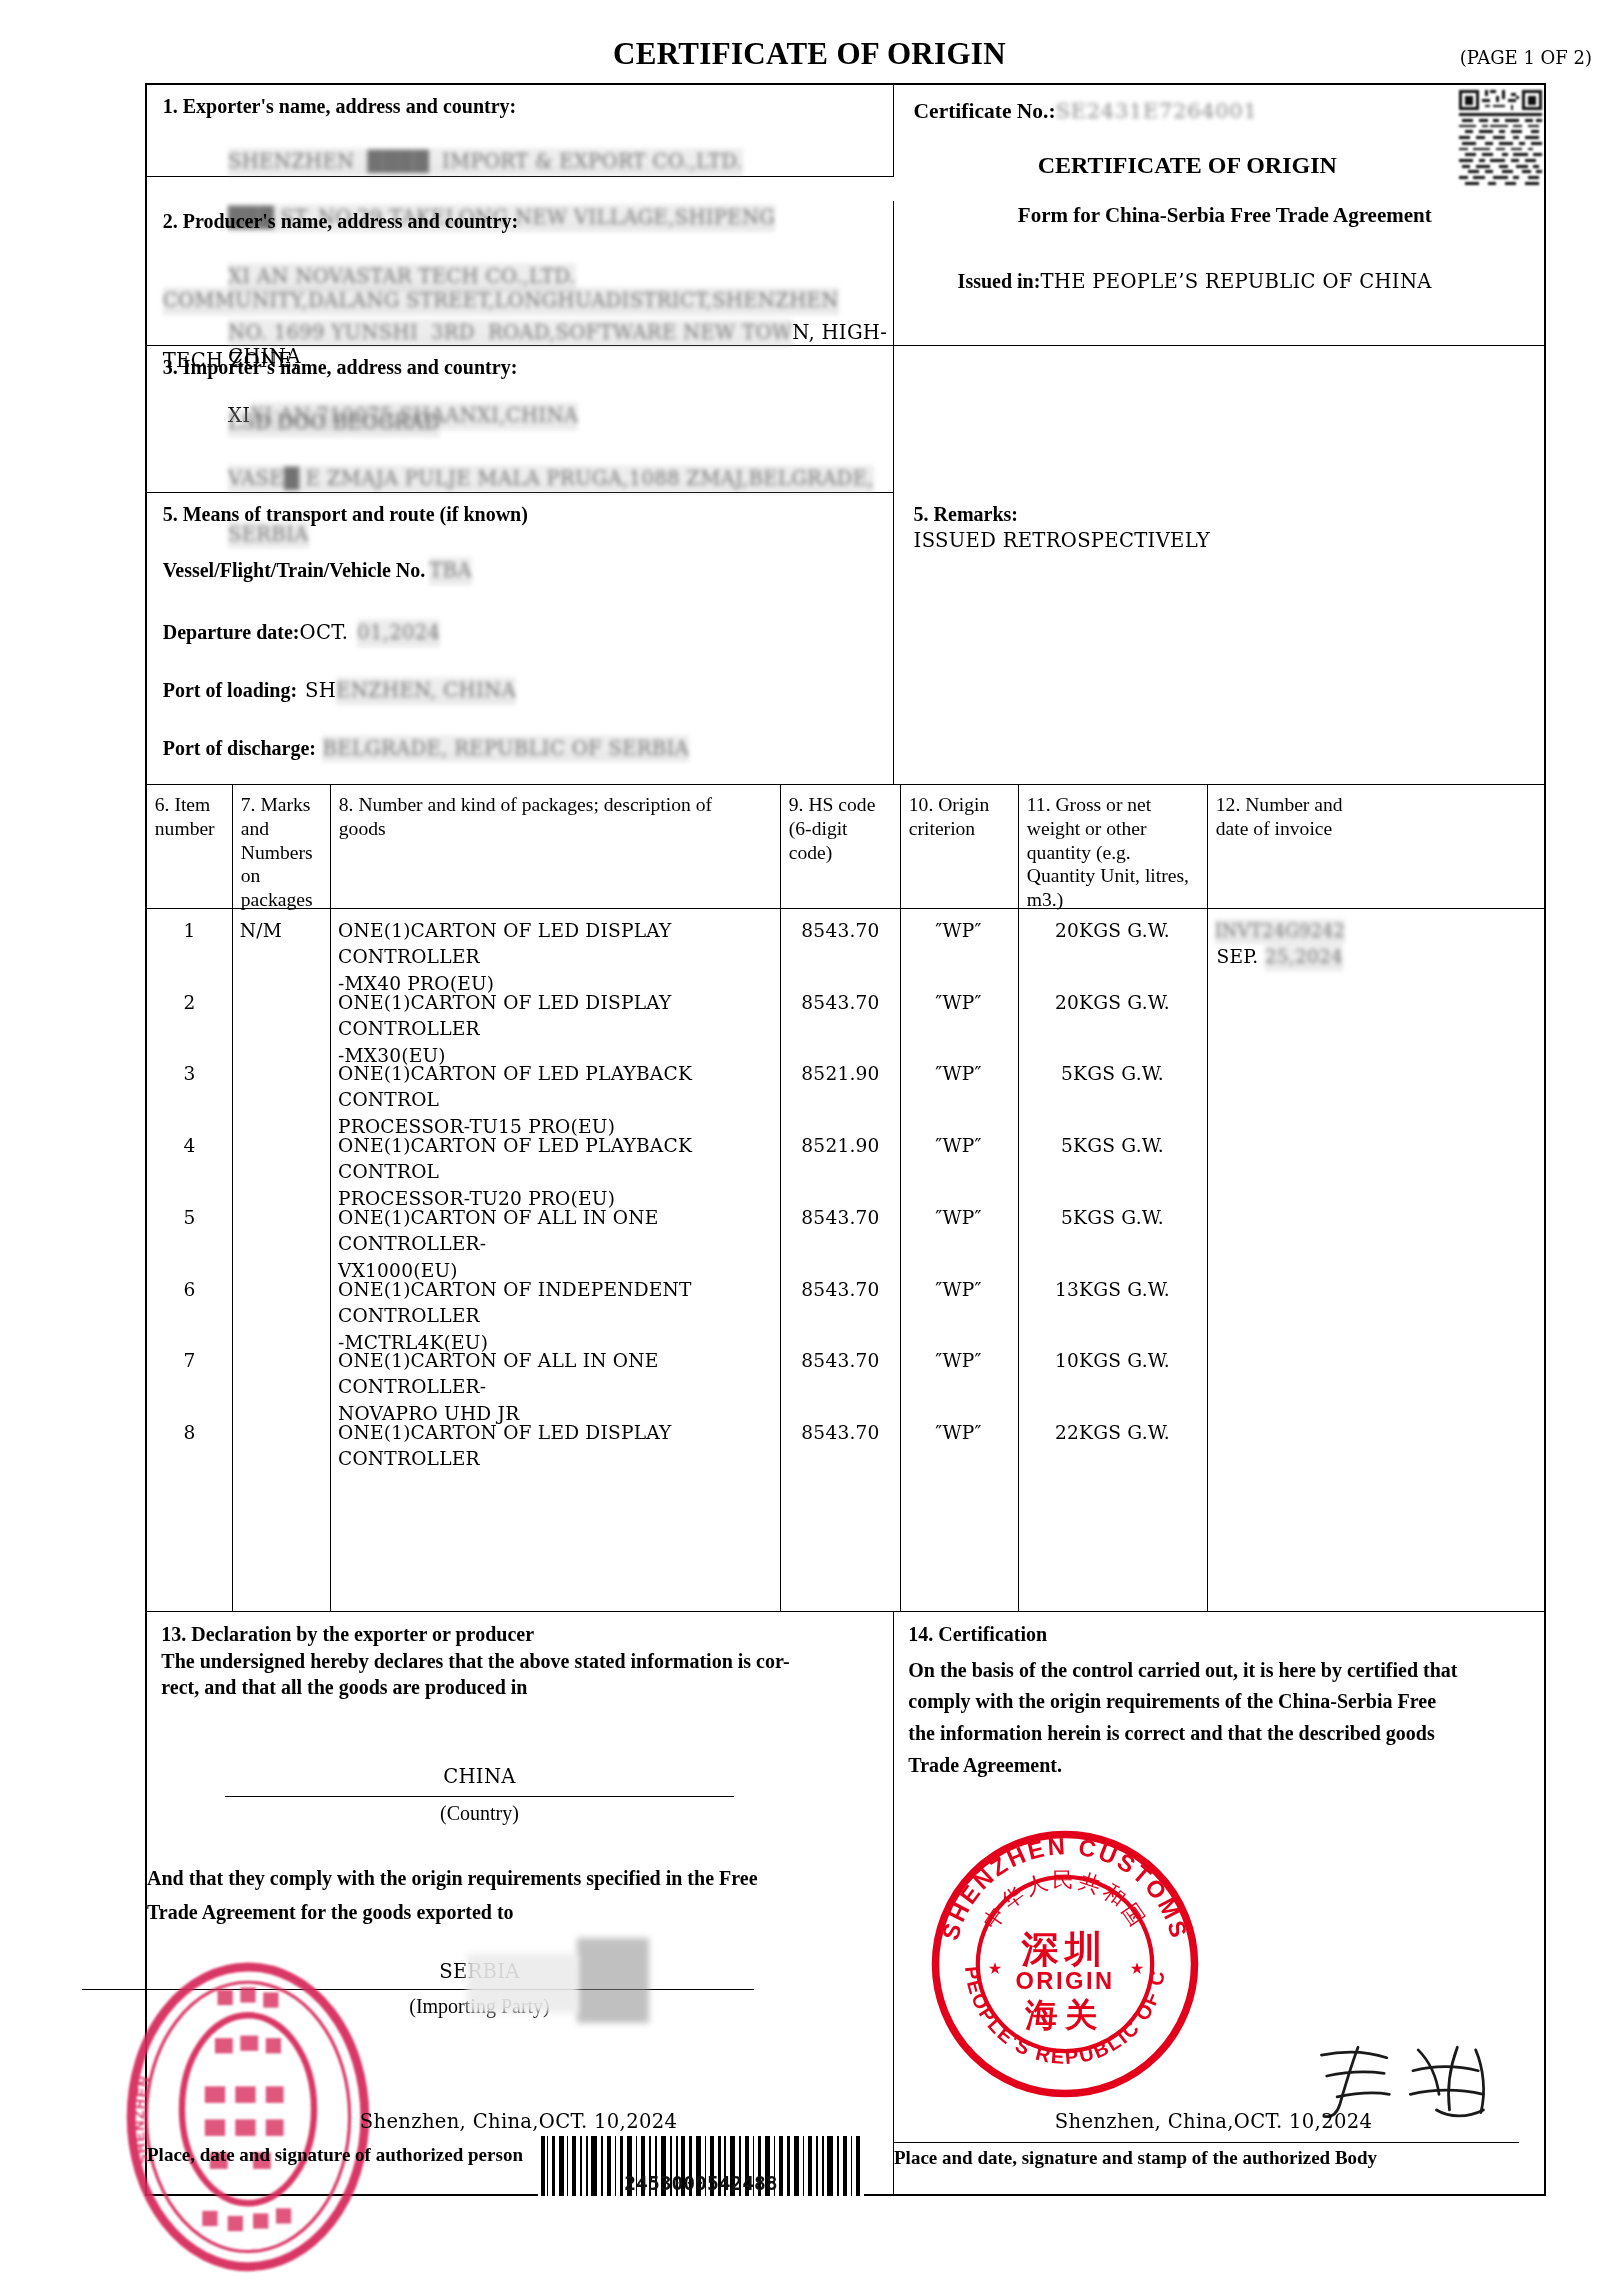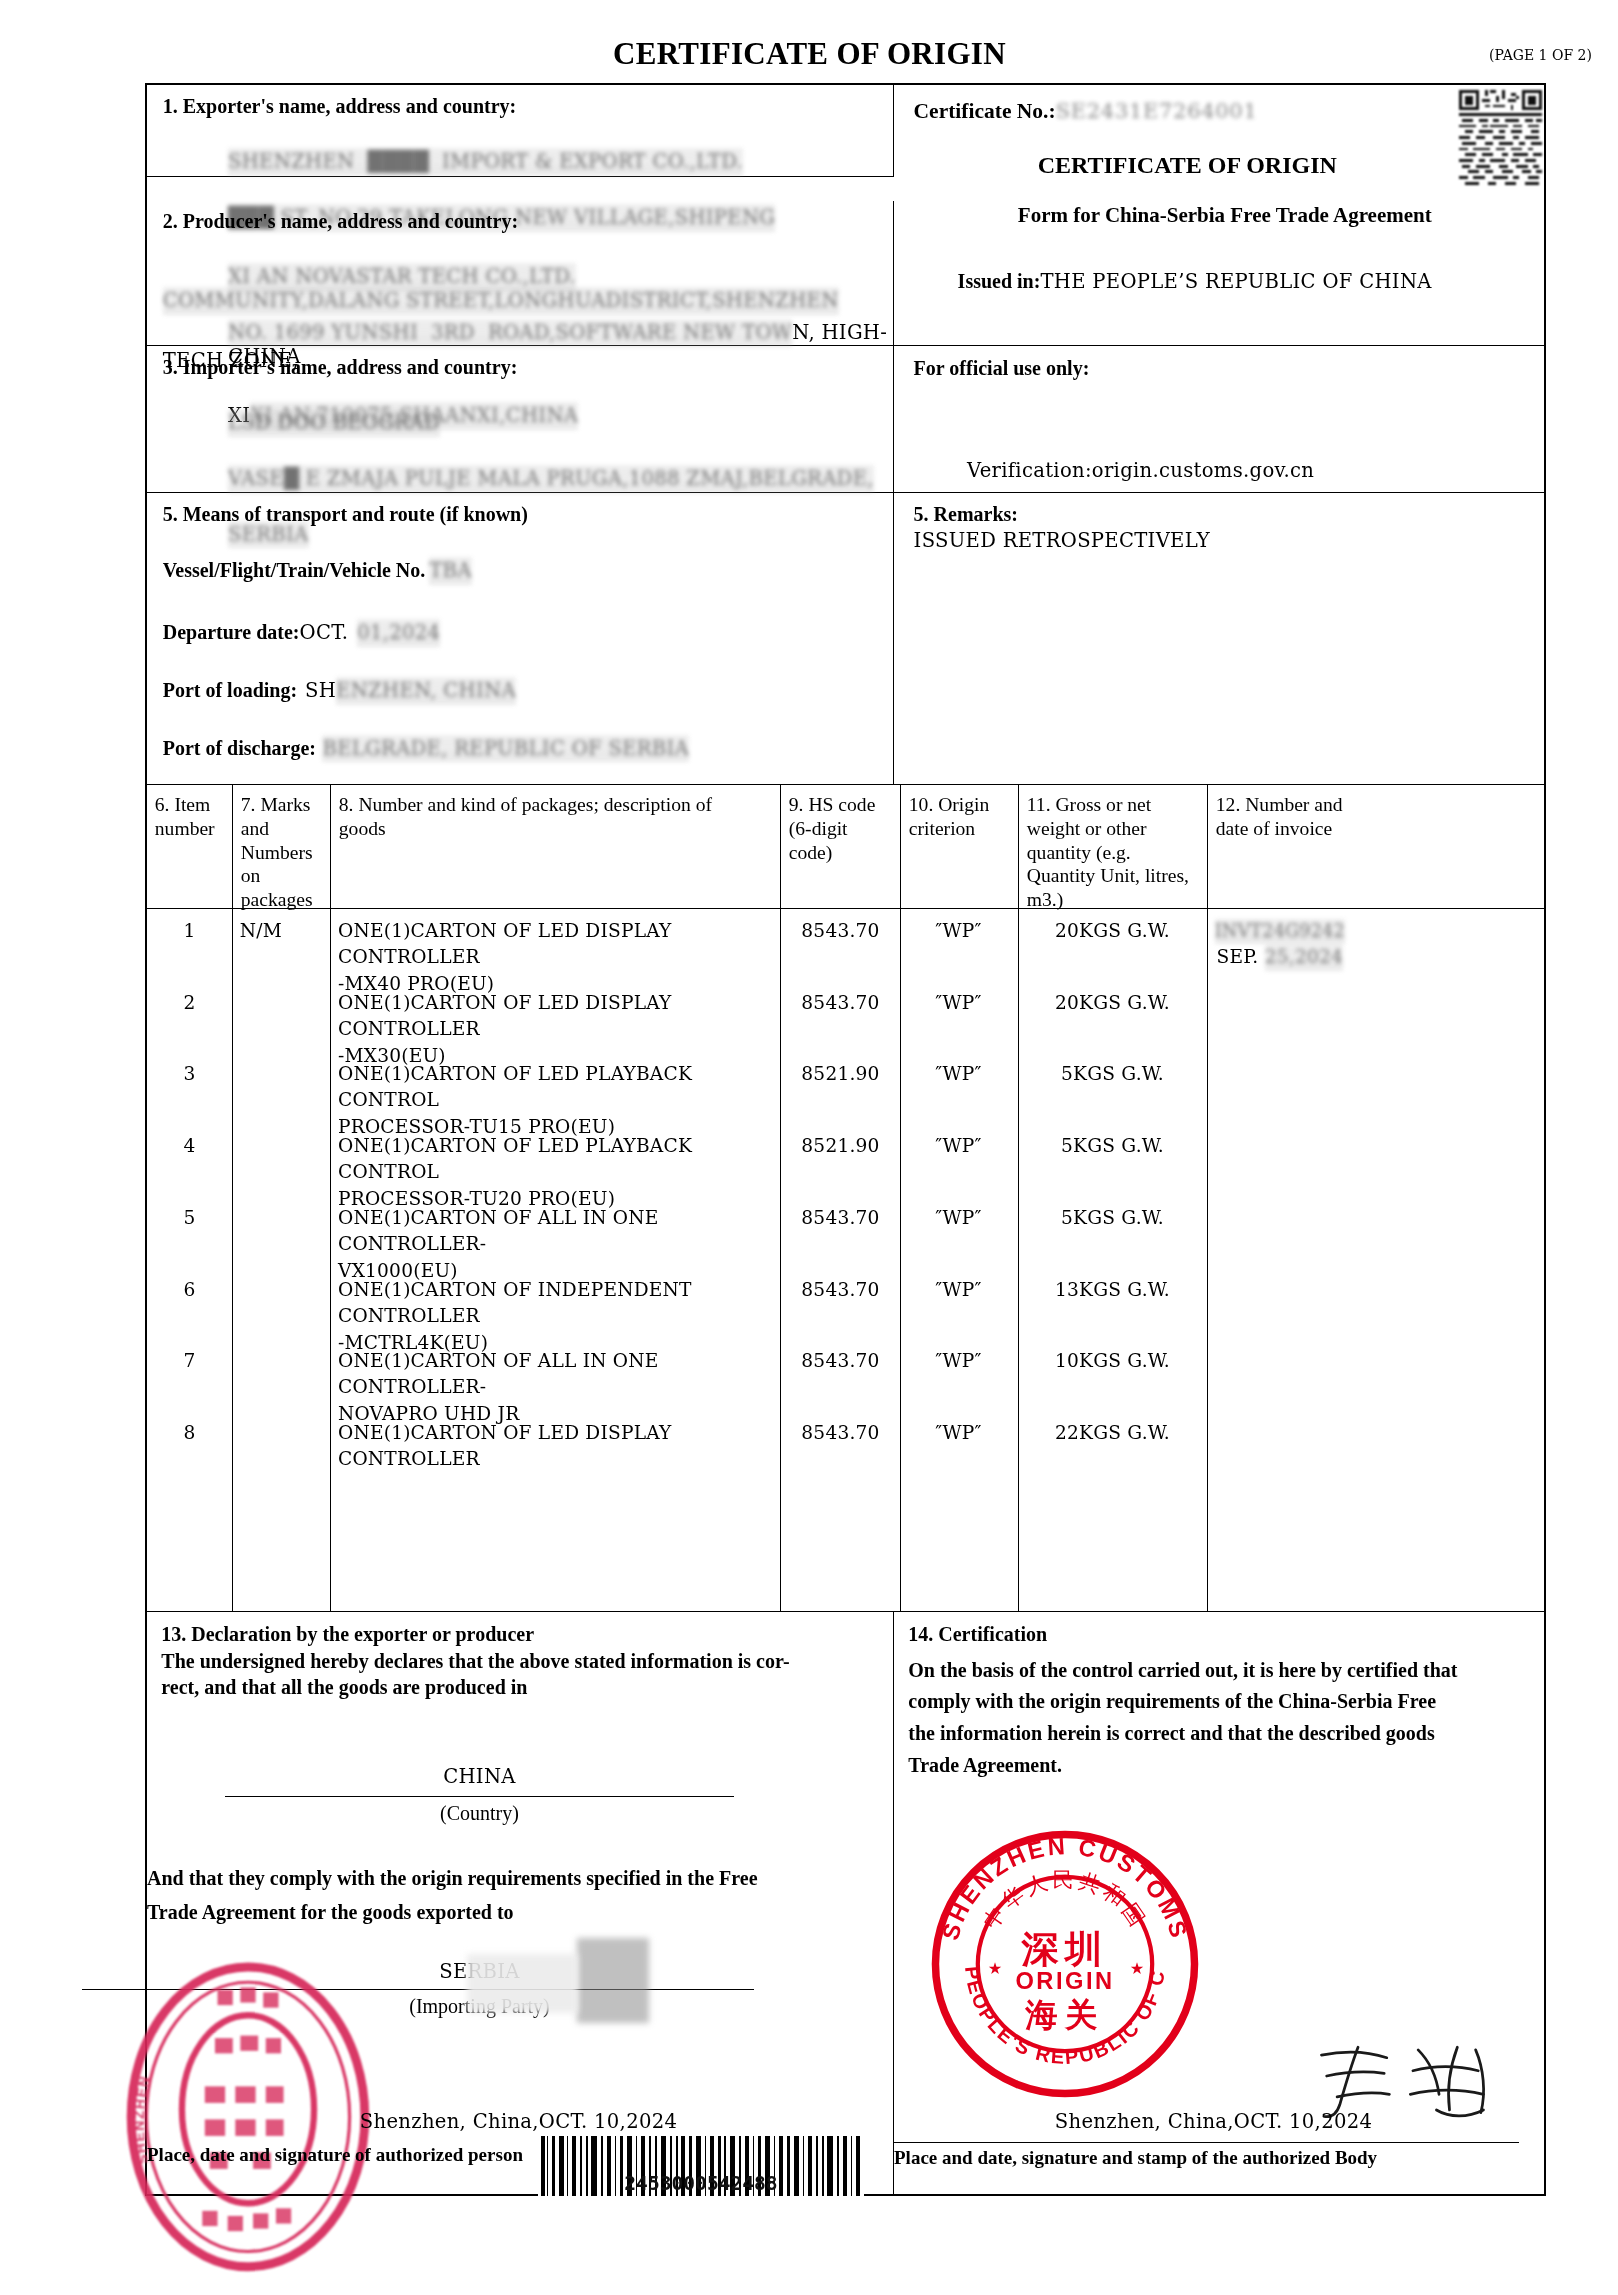--- a/index.html
+++ b/index.html
@@ -30,21 +30,21 @@
     width: 1619px;
     text-align: center;
     font-size: 31px;
     font-weight: bold;
     letter-spacing: 0.3px;
     font-family: "Liberation Serif", serif;
   }
   .page-of {
     position: absolute;
     right: 27px; top: 47px;
-    font-size: 14px;
+    font-size: 18px;
     font-family: "DejaVu Serif", serif;
     letter-spacing: 0px;
   }
 
   
   .frame {
     position: absolute;
     left: 145px;
     top: 83px;
     width: 1401px;
@@ -396,26 +396,20 @@
               <rect x="24" y="30" width="4" height="1"></rect>
             <rect x="2" y="32" width="5" height="1"></rect>
               <rect x="10" y="32" width="3" height="1"></rect>
               <rect x="16" y="32" width="4" height="1"></rect>
               <rect x="23" y="32" width="5" height="1"></rect>
           </g>
         </svg>
       </div>
     </div>
 
-    <div class="cell bb" id="boxR2">
-      <div style="padding:10.4px 0 0 19.6px; height:100%; position:relative;">
-        <div class="lbl">For official use only:</div>
-        <div class="mono" style="position:absolute; left:73px; bottom:18px;">Verification:origin.customs.gov.cn</div>
-      </div>
-    </div>
 
     <div class="cell bb" id="boxR3">
       <div style="padding:9px 0 0 19.6px;">
         <div class="lbl">5. Remarks:</div>
         <div class="mono">ISSUED RETROSPECTIVELY</div>
       </div>
     </div>
 
     <div class="cell bb" id="thead">
       <div class="th c1">

